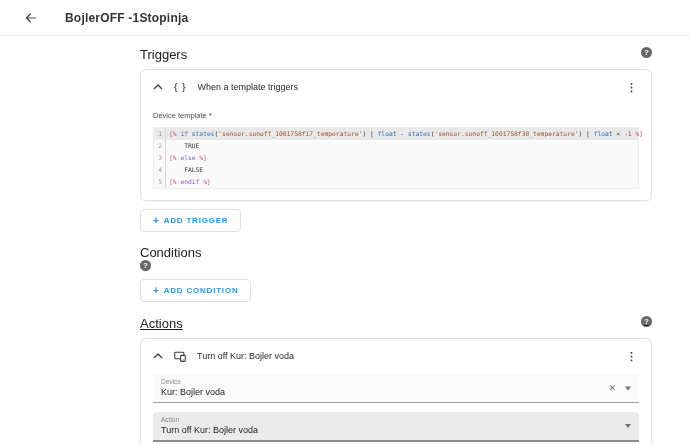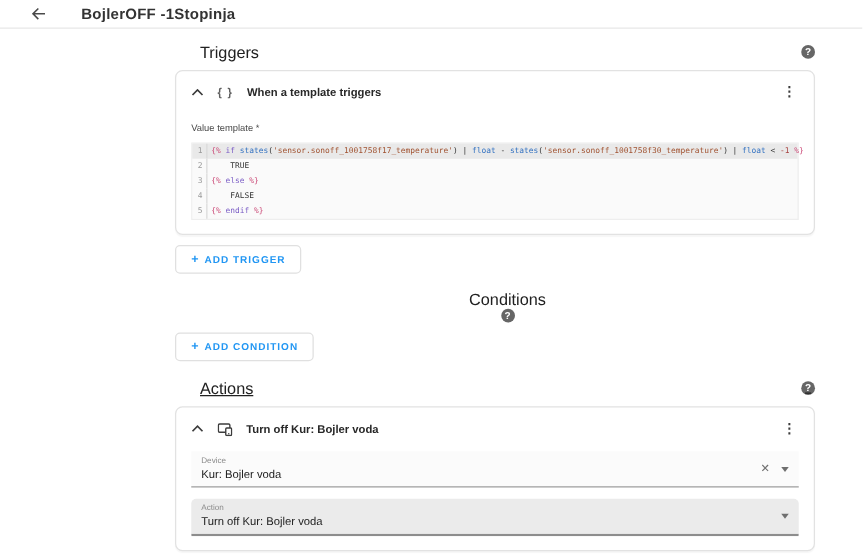--- a/index.html
+++ b/index.html
@@ -1,41 +1,41 @@
 <!DOCTYPE html>
 <html style="--accent: #2196f3; --c-delim: #cb4b78; --c-keyword: #7a5cc5; --c-func: #2f6fc0; --c-string: #a0512f; --c-number: #a94442;"><head>
 <meta charset="utf-8">
 <style>
   * { margin:0; padding:0; box-sizing:border-box; }
   html,body { width:690px; height:445px; background:#fff; overflow:hidden;
               font-family:"Liberation Sans", sans-serif; color:#212121; }
 
   
-  .topbar { height:23px; display:flex; align-items:center; border-bottom:1px solid #e8e8e8; background:#fff; }
+  .topbar { height:36px; display:flex; align-items:center; border-bottom:1px solid #e8e8e8; background:#fff; }
   .back-btn { width:14px; height:14px; margin-left:24px; display:flex; align-items:center; justify-content:center; cursor:pointer; }
   .topbar-title { margin-left:27px; font-size:12px; font-weight:bold; color:#333; letter-spacing:.2px; }
 
   .content { padding:0 38px 0 140px; }
 
   .desc { margin-top:13px; font-size:9px; color:#3c3c3c; }
 
-  .section-head { display:flex; align-items:center; justify-content:space-between;margin-left:20px; }
+  .section-head { display:flex; justify-content:space-between; }
   .section-head.triggers { margin-top:11px; }
   .section-head.conditions { margin-top:13px;flex-direction:column; }
   .section-head.actions { margin-top:14px;text-decoration:underline; }
   .section-head h2 { font-size:13px; font-weight:400; color:#212121; }
   .help { width:11px; height:11px; border-radius:50%; background:#666; color:#fff; font-size:8px; font-weight:bold;
           display:flex; align-items:center; justify-content:center; cursor:pointer; }
 
   .card { margin-top:7px; background:#fff; border:1px solid #e2e2e2; border-radius:6px; padding:9px 12px 11px 12px;
           box-shadow:0 1px 1px rgba(0,0,0,.04); }
   .card-head { display:flex; align-items:center; height:16px; }
   .chev { width:10px; height:10px; display:flex; align-items:center; cursor:pointer; }
   .braces { margin-left:11px; color:#5f5f5f; font-weight:bold; font-size:9px; letter-spacing:1px; }
-  .card-title { margin-left:11px; font-size:9px; font-weight:bold; color:#282828; }
+  .card-title { margin-left:11px; font-size:9px; font-weight:normal; color:#282828; }
   .spacer { flex:1; }
   .dots { color:#3c3c3c; font-size:11px; font-weight:bold; line-height:10px; cursor:pointer; padding:0 2px; }
 
   .field-label { margin-top:16px; font-size:7.5px; color:#4a4a4a; }
 
   
   .code { margin-top:7px; background:#fafafa; border:1px solid #eee;
           font-family:"DejaVu Sans Mono", monospace; font-size:6.3px; line-height:12px; cursor:text; }
   .code-line { display:flex; white-space:pre; }
   .code-line.active { background:#e9e9e9; }
@@ -96,21 +96,21 @@
       <span class="chev">
         <svg width="10" height="6" viewBox="0 0 10 6">
             <path d="M1 5l4-4 4 4" fill="none" stroke="#3c3c3c" stroke-width="1.4"></path>
           </svg>
       </span>
       <span class="braces">{ }</span>
       <span class="card-title">When a template triggers</span>
       <span class="spacer"></span>
       <span class="dots">⋮</span>
     </div>
-    <div class="field-label">Value template *</div>
+    <div class="field-label">Device template *</div>
     <div class="code" id="code-editor">
         <div class="code-line active"><span class="gutter">1</span><span class="code-text"><span class="tok-delim">{%</span><span class="tok-plain"> </span><span class="tok-keyword">if</span><span class="tok-plain"> </span><span class="tok-func">states</span><span class="tok-plain">(</span><span class="tok-string">'sensor.sonoff_1001758f17_temperature'</span><span class="tok-plain">) | </span><span class="tok-func">float</span><span class="tok-plain"> - </span><span class="tok-func">states</span><span class="tok-plain">(</span><span class="tok-string">'sensor.sonoff_1001758f30_temperature'</span><span class="tok-plain">) | </span><span class="tok-func">float</span><span class="tok-plain"> &lt; </span><span class="tok-number">-1</span><span class="tok-plain"> </span><span class="tok-delim">%}</span></span></div>
         <div class="code-line"><span class="gutter">2</span><span class="code-text"><span class="tok-plain">    TRUE</span></span></div>
         <div class="code-line"><span class="gutter">3</span><span class="code-text"><span class="tok-delim">{%</span><span class="tok-plain"> </span><span class="tok-keyword">else</span><span class="tok-plain"> </span><span class="tok-delim">%}</span></span></div>
         <div class="code-line"><span class="gutter">4</span><span class="code-text"><span class="tok-plain">    FALSE</span></span></div>
         <div class="code-line"><span class="gutter">5</span><span class="code-text"><span class="tok-delim">{%</span><span class="tok-plain"> </span><span class="tok-keyword">endif</span><span class="tok-plain"> </span><span class="tok-delim">%}</span></span></div>
       </div>
   </div>
 
   <button class="add-btn">

